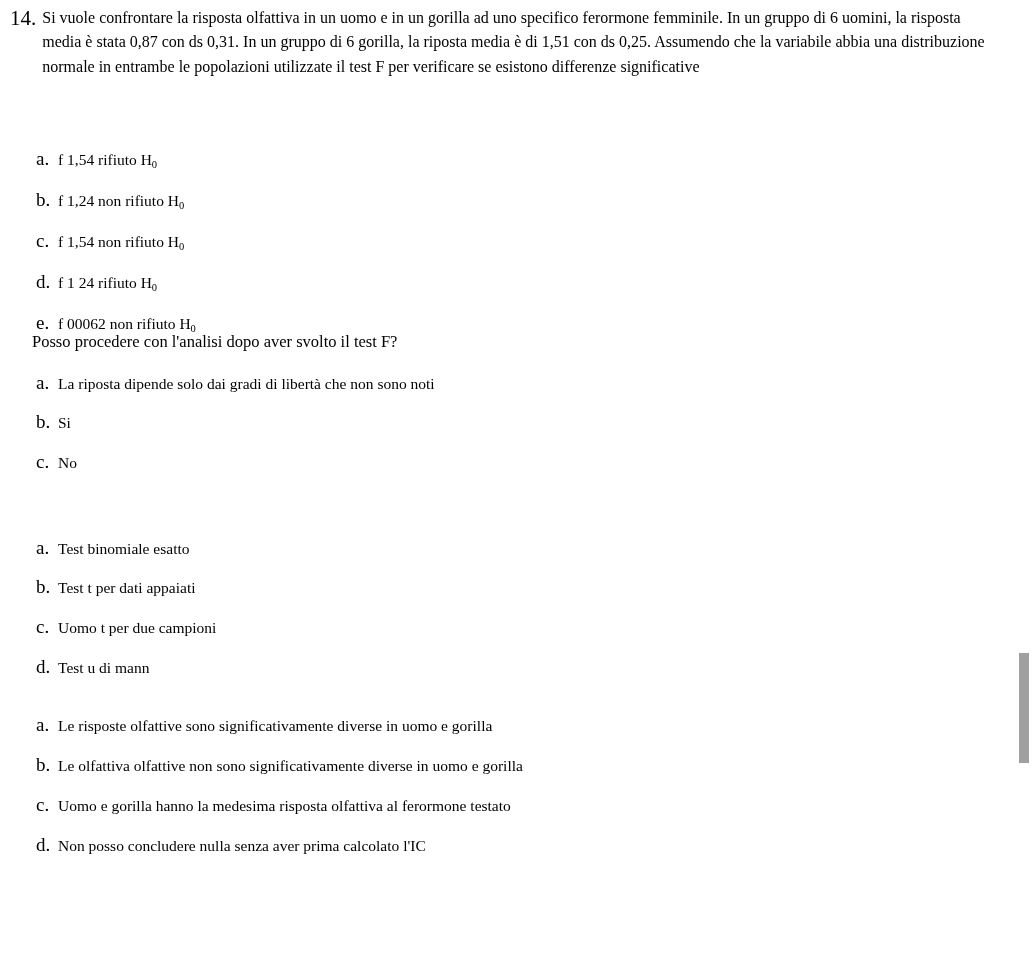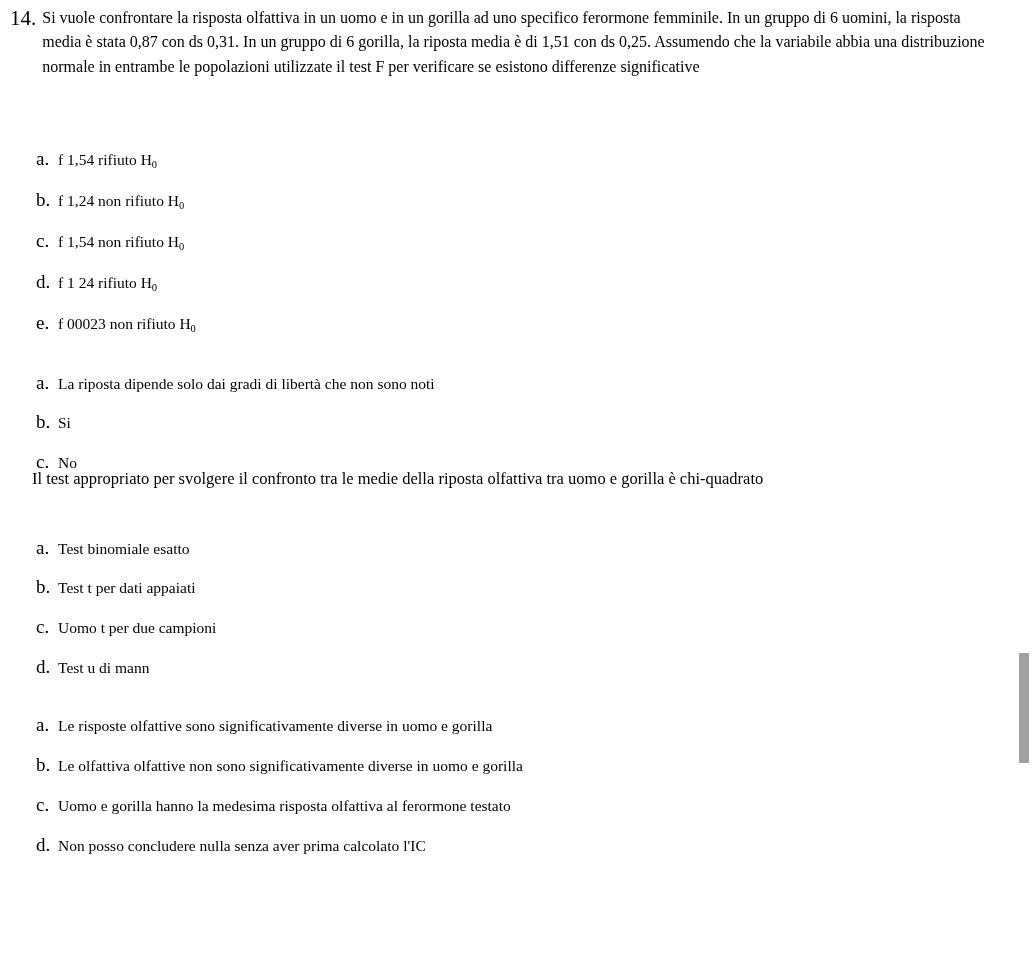--- a/index.html
+++ b/index.html
@@ -127,37 +127,37 @@
   <div class="option" style="top:219px;">
     <span class="opt-letter">c.</span>
     <span class="opt-text"><span>f 1,54 non rifiuto H</span><sub>0</sub></span>
   </div>
   <div class="option" style="top:260px;">
     <span class="opt-letter">d.</span>
     <span class="opt-text"><span>f 1 24 rifiuto H</span><sub>0</sub></span>
   </div>
   <div class="option" style="top:301px;">
     <span class="opt-letter">e.</span>
-    <span class="opt-text"><span>f 00023 non rifiuto H</span><sub>0</sub></span>
+    <span class="opt-text"><span>f 00062 non rifiuto H</span><sub>0</sub></span>
   </div>
 
+  <div class="stem" style="top:330px;">Posso procedere con l'analisi dopo aver svolto il test F?</div>
   <div class="option" style="top:361px;">
     <span class="opt-letter">a.</span>
     <span class="opt-text">La riposta dipende solo dai gradi di libertà che non sono noti</span>
   </div>
   <div class="option" style="top:400px;">
     <span class="opt-letter">b.</span>
     <span class="opt-text">Si</span>
   </div>
   <div class="option" style="top:440px;">
     <span class="opt-letter">c.</span>
     <span class="opt-text">No</span>
   </div>
 
-  <div class="stem" style="top:467px; width:953px;">Il test appropriato per svolgere il confronto tra le medie della riposta olfattiva tra uomo e gorilla è chi-quadrato</div>
   <div class="option" style="top:526px;">
     <span class="opt-letter">a.</span>
     <span class="opt-text">Test binomiale esatto</span>
   </div>
   <div class="option" style="top:565px;">
     <span class="opt-letter">b.</span>
     <span class="opt-text">Test t per dati appaiati</span>
   </div>
   <div class="option" style="top:605px;">
     <span class="opt-letter">c.</span>

